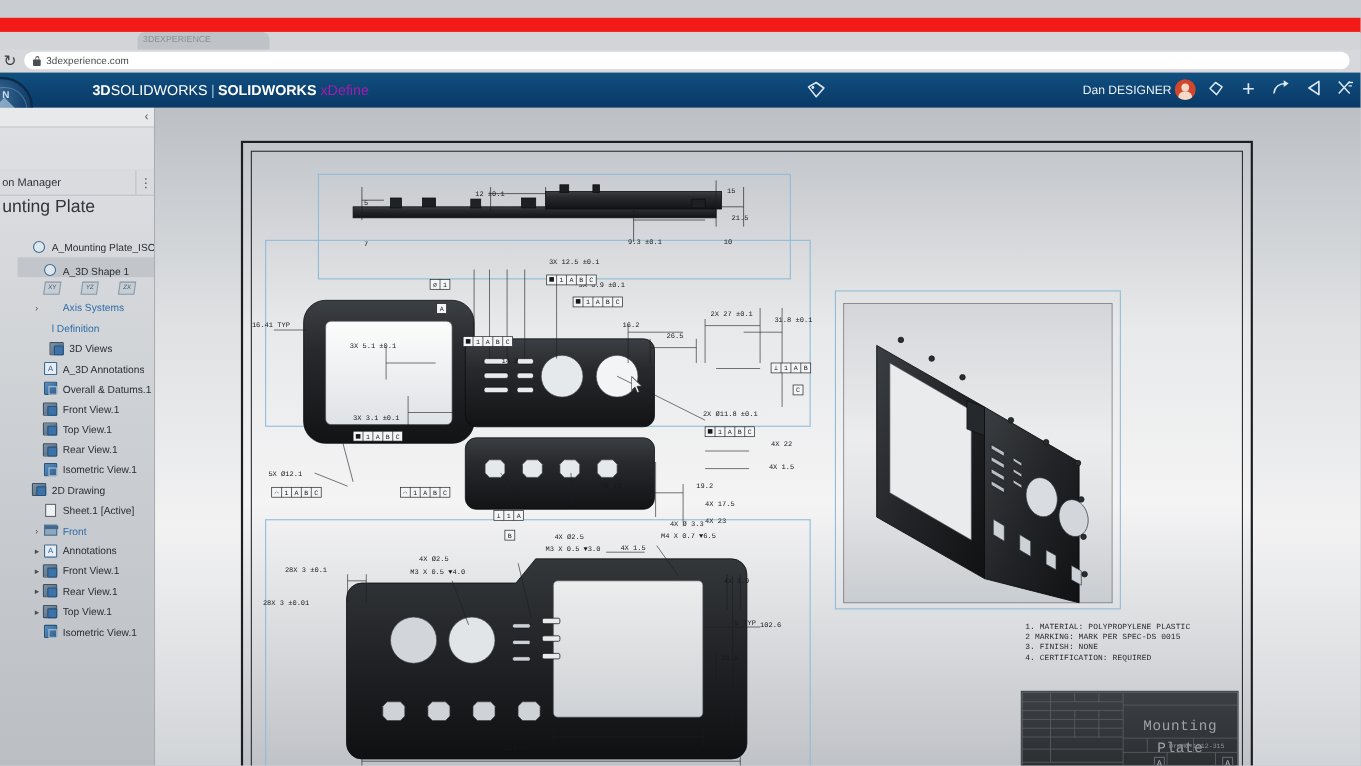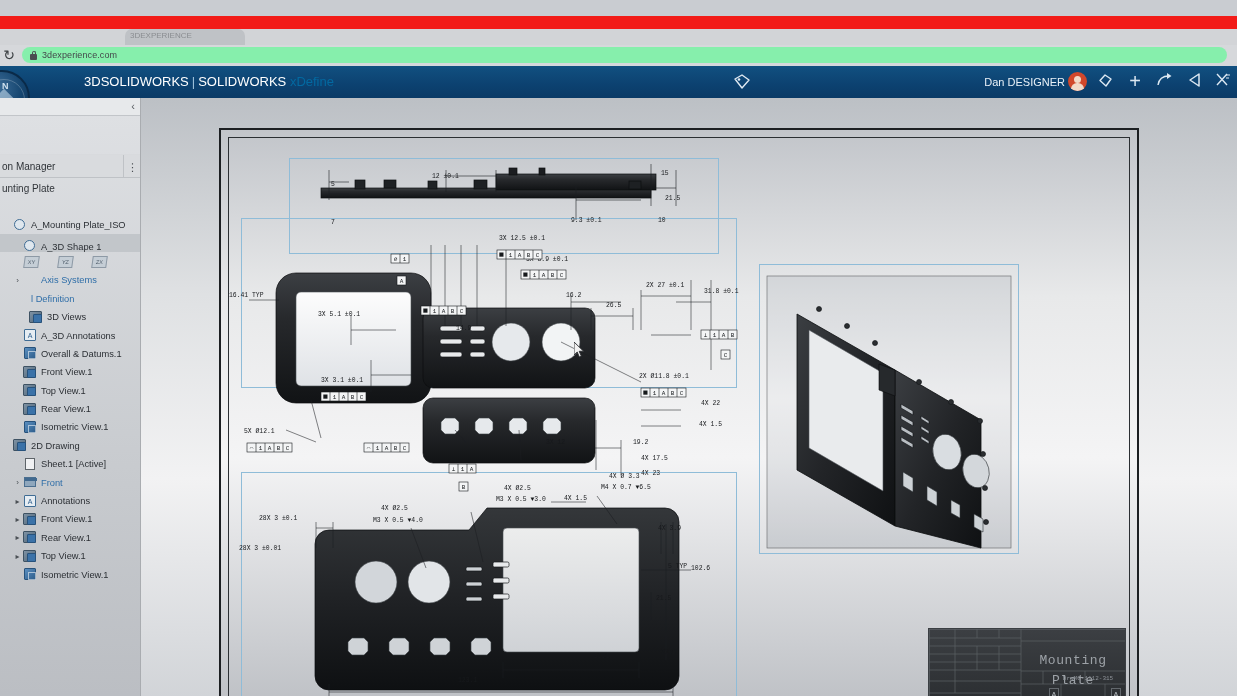--- a/index.html
+++ b/index.html
@@ -33,21 +33,21 @@
   .browser-toolbar {
     position: absolute; left: 0; top: 29px; width: 1237px; height: 21px;
     background: #d6d8db;
   }
   .reload-icon {
     position: absolute; left: 1px; top: 31px; width: 16px; height: 16px;
     color: #3c4043; font-size: 14px; line-height: 16px; text-align: center;
   }
   .omnibox {
     position: absolute; left: 22px; top: 31px; width: 1205px; height: 16px;
-    background: #86efac; border-radius: 8px;
+    background: #ffffff; border-radius: 8px;
     display: flex; align-items: center; padding-left: 8px; gap: 5px;
   }
   .lock-icon { width: 7px; height: 9px; position: relative; flex: none; }
   .lock-icon .body {
     position: absolute; bottom: 0; left: 0; width: 7px; height: 6px;
     background: #4a4d51; border-radius: 1px;
   }
   .lock-icon .shackle {
     position: absolute; top: 0; left: 1.5px; width: 4px; height: 4px;
     border: 1.2px solid #4a4d51; border-bottom: none;
@@ -79,23 +79,23 @@
   .compass .q-e { left: 41px; top: 25px; }
   .compass .q-s { left: 26px; top: 40px; }
   .compass .diamond {
     position: absolute; left: 20px; top: 20px; width: 16px; height: 16px;
     background: rgba(205,225,240,.55); transform: rotate(45deg);
   }
   .dx-brand {
     position: absolute; left: 84px; top: 57px; height: 18px;
     font-size: 13px; color: #ffffff; line-height: 18px; white-space: nowrap;
   }
-  .dx-brand .b { font-weight: normal; }
+  .dx-brand .b { font-weight: bold; }
   .dx-brand .sep { color: #9fc2dc; margin: 0 3px; font-weight: 300; }
-  .dx-brand .app { color: #0369a1; font-weight: normal; }
+  .dx-brand .app { color: #a21caf; font-weight: normal; }
 
   .search-box {
     position: absolute; left: 478px; top: 56px; width: 245px; height: 20px;
     background: #b7bcc2; border-radius: 2px;
     display: flex; align-items: center;
   }
   .search-ph { flex: 1; font-size: 10px; color: #6d7277; padding-left: 8px; }
   .search-ic {
     width: 20px; text-align: center; font-size: 12px; color: #2d3136;
   }
@@ -154,24 +154,24 @@
   .sb-header .title {
     flex: 1; font-size: 10px; color: #2e3237; padding-left: 2px;
     white-space: nowrap; overflow: hidden;
   }
   .sb-header .kebab {
     width: 18px; text-align: center; font-size: 11px; color: #4a4e53;
     border-left: 1px solid #bfc2c6; height: 100%; line-height: 24px;
   }
   .sb-subtitle {
     position: absolute; left: 0; top: 82px; width: 141px; height: 17px;
-    font-size: 10px; color: #31353a; line-height: 17px; padding-left: 2px;
+    font-size: 16px; color: #31353a; line-height: 17px; padding-left: 2px;
     white-space: nowrap; overflow: hidden;
   }
-  .tree { position: absolute; left: 0; top: 99px; width: 141px; }
+  .tree { position: absolute; left: 16px; top: 99px; width: 141px; }
   .node {
     position: relative; height: 18.4px; display: flex; align-items: center;
     font-size: 9.3px; color: #2b2f34; white-space: nowrap;
   }
   .node.sel { background: #c2c6ca; align-items: flex-end; }
   .node .arrow {
     width: 11px; text-align: center; font-size: 8px; color: #4b5055; flex: none;
   }
   .node .ic {
     width: 15px; height: 13px; flex: none; position: relative; margin-right: 3px;
@@ -842,20 +842,26 @@
             </g>
           </g>
       </svg>
 
       <div class="cursor-arrow">
         <svg width="11" height="16" viewBox="0 0 11 16">
             <path d="M0 0 L0 13 L3.2 10 L5.3 15 L7.3 14.1 L5.2 9.3 L9.6 9.2 Z" fill="#f2f2f2" stroke="#2a2d30" stroke-width="0.9"></path>
           </svg>
       </div>
 
+      <div class="notes" id="notes">
+          <div>1. MATERIAL: POLYPROPYLENE PLASTIC</div>
+          <div>2 MARKING: MARK PER SPEC-DS 0015</div>
+          <div>3. FINISH: NONE</div>
+          <div>4. CERTIFICATION: REQUIRED</div>
+        </div>
 
       <div class="tblock">
         <svg class="tb-grid" viewBox="0 0 198 78">
           <g stroke="#5c6166" stroke-width="0.7" fill="none">
             <rect x="0.5" y="0.5" width="197" height="77"></rect>
             <path d="M0 9 H92 M0 17 H92 M0 25 H92 M0 33 H92 M0 41 H92 M0 52 H92 M0 64 H92"></path>
             <path d="M26 0 V64 M48 0 V9 M48 17 V41 M70 0 V9 M70 17 V41"></path>
             <path d="M92 0 V78 M92 12 H198 M92 42 H198 M92 55 H198 M92 68 H198"></path>
             <path d="M114 42 V55 M132 55 V78 M156 42 V55 M176 55 V78 M114 68 V78 M156 68 V78"></path>
           </g>

